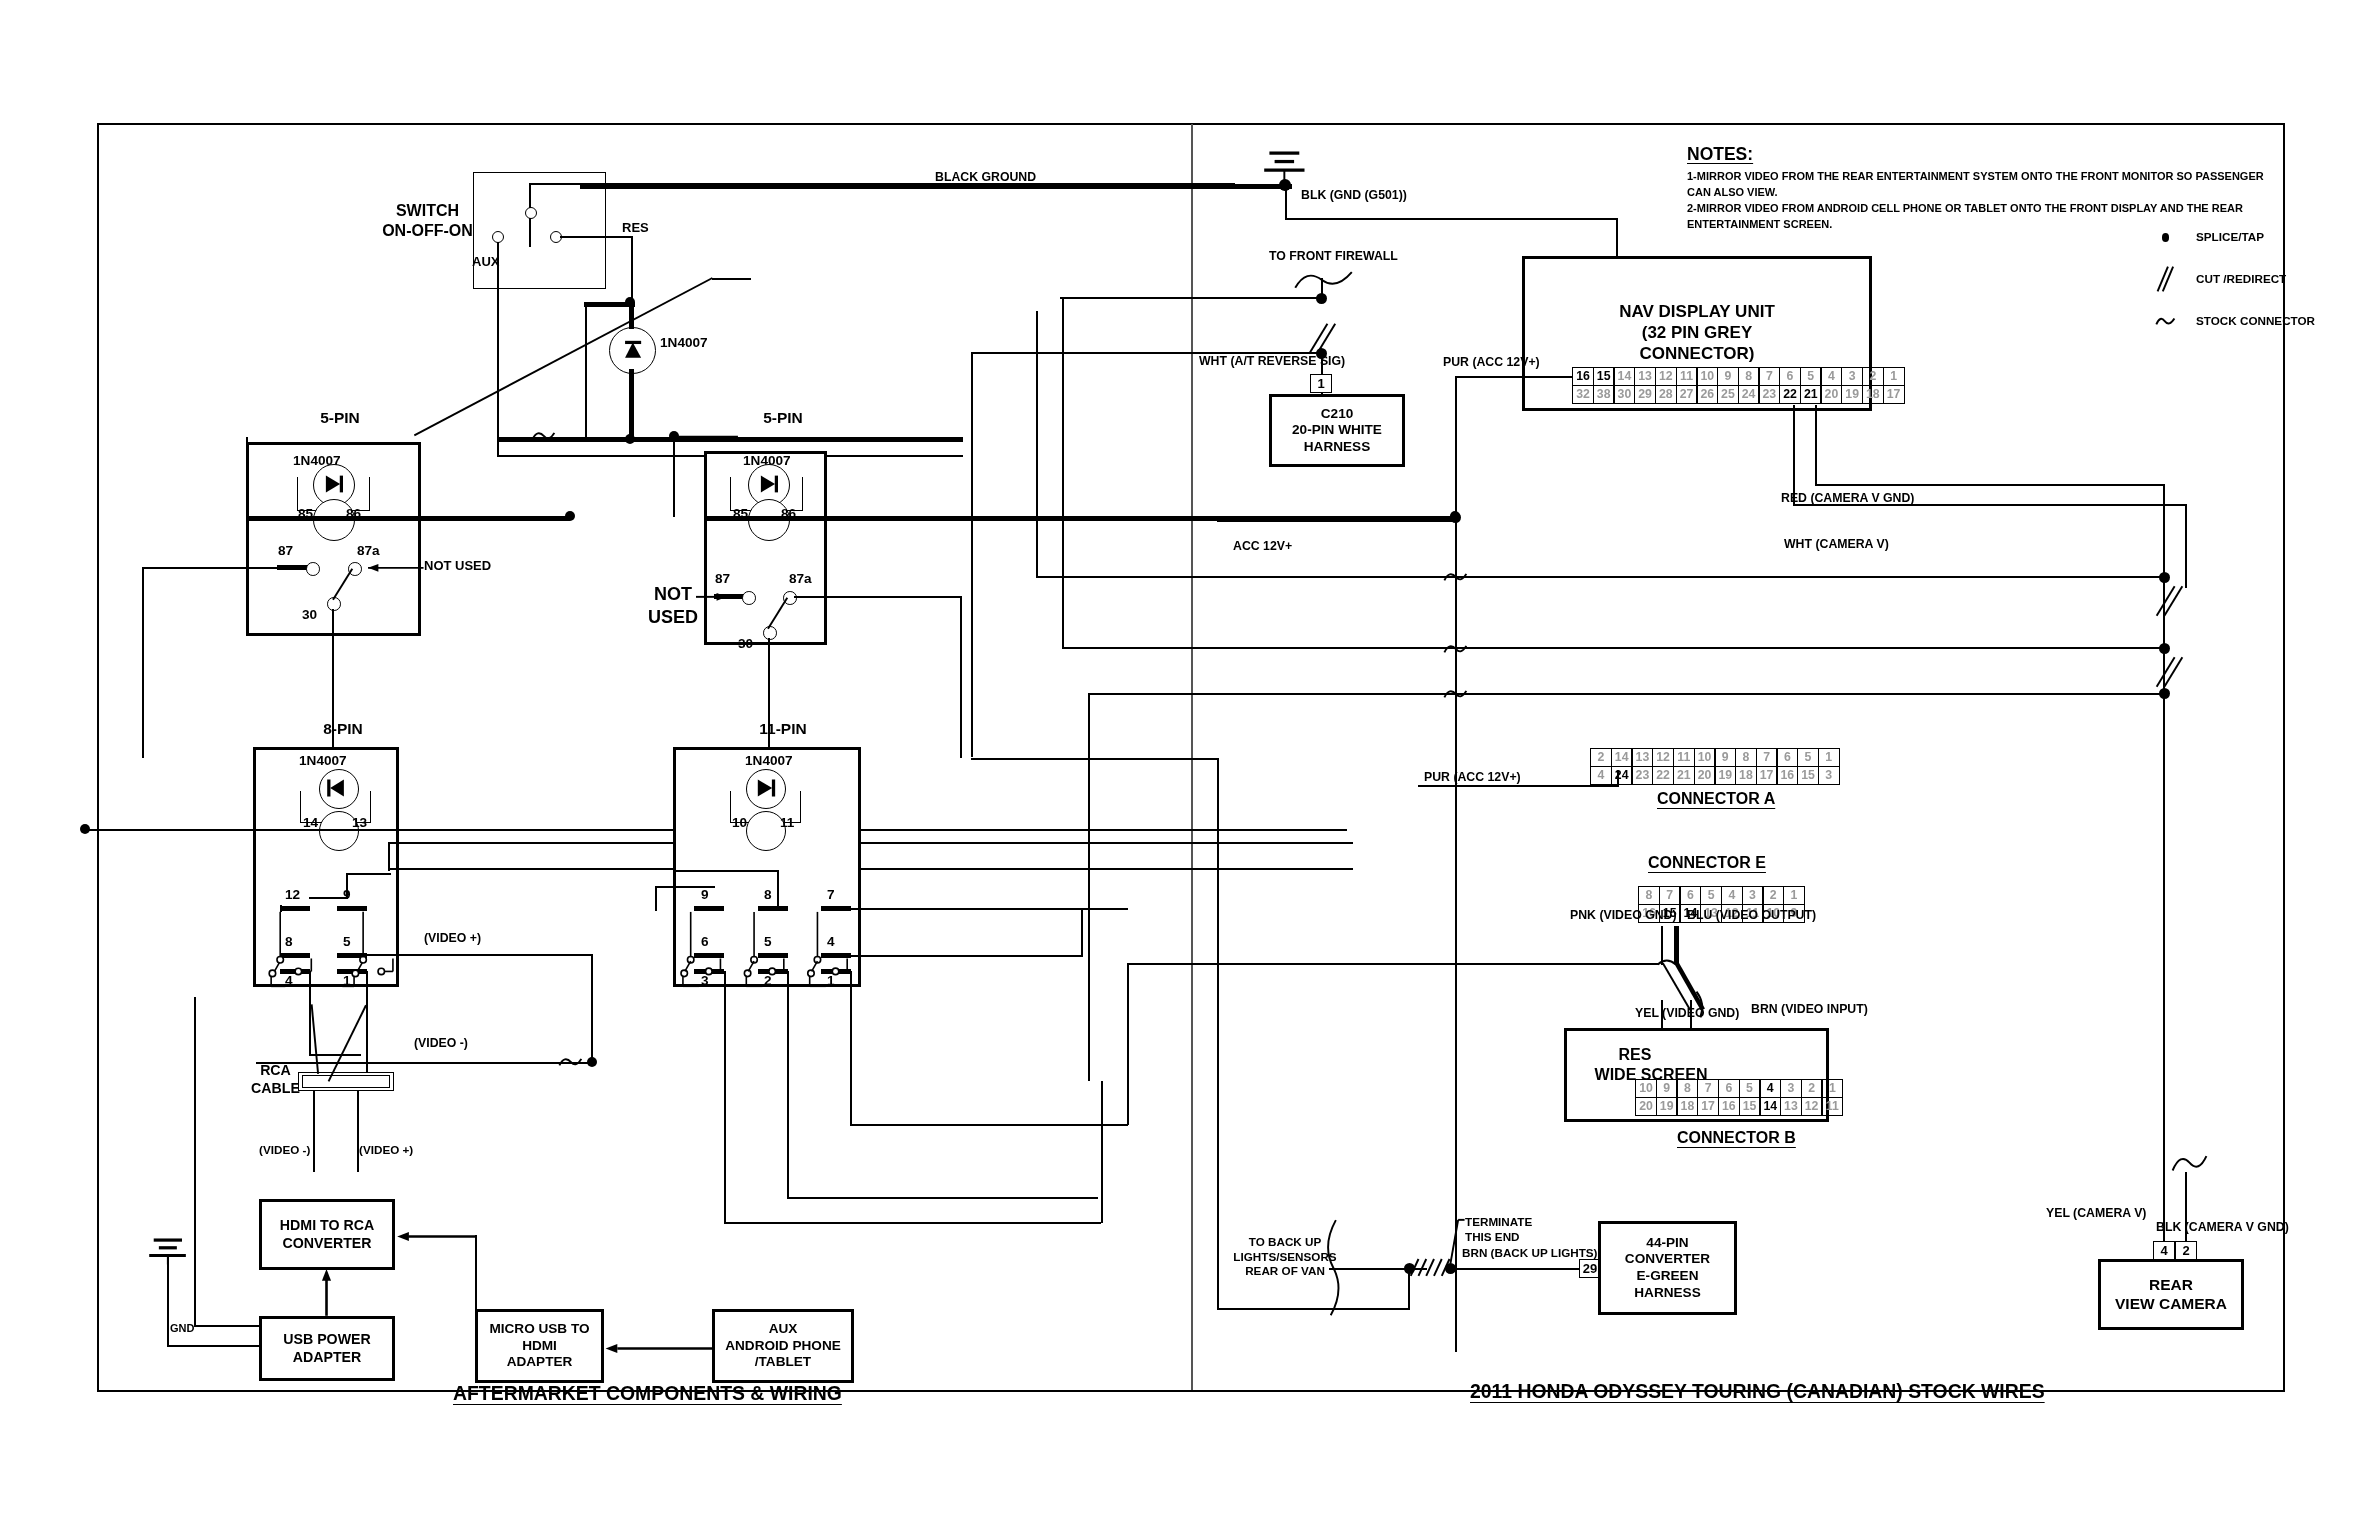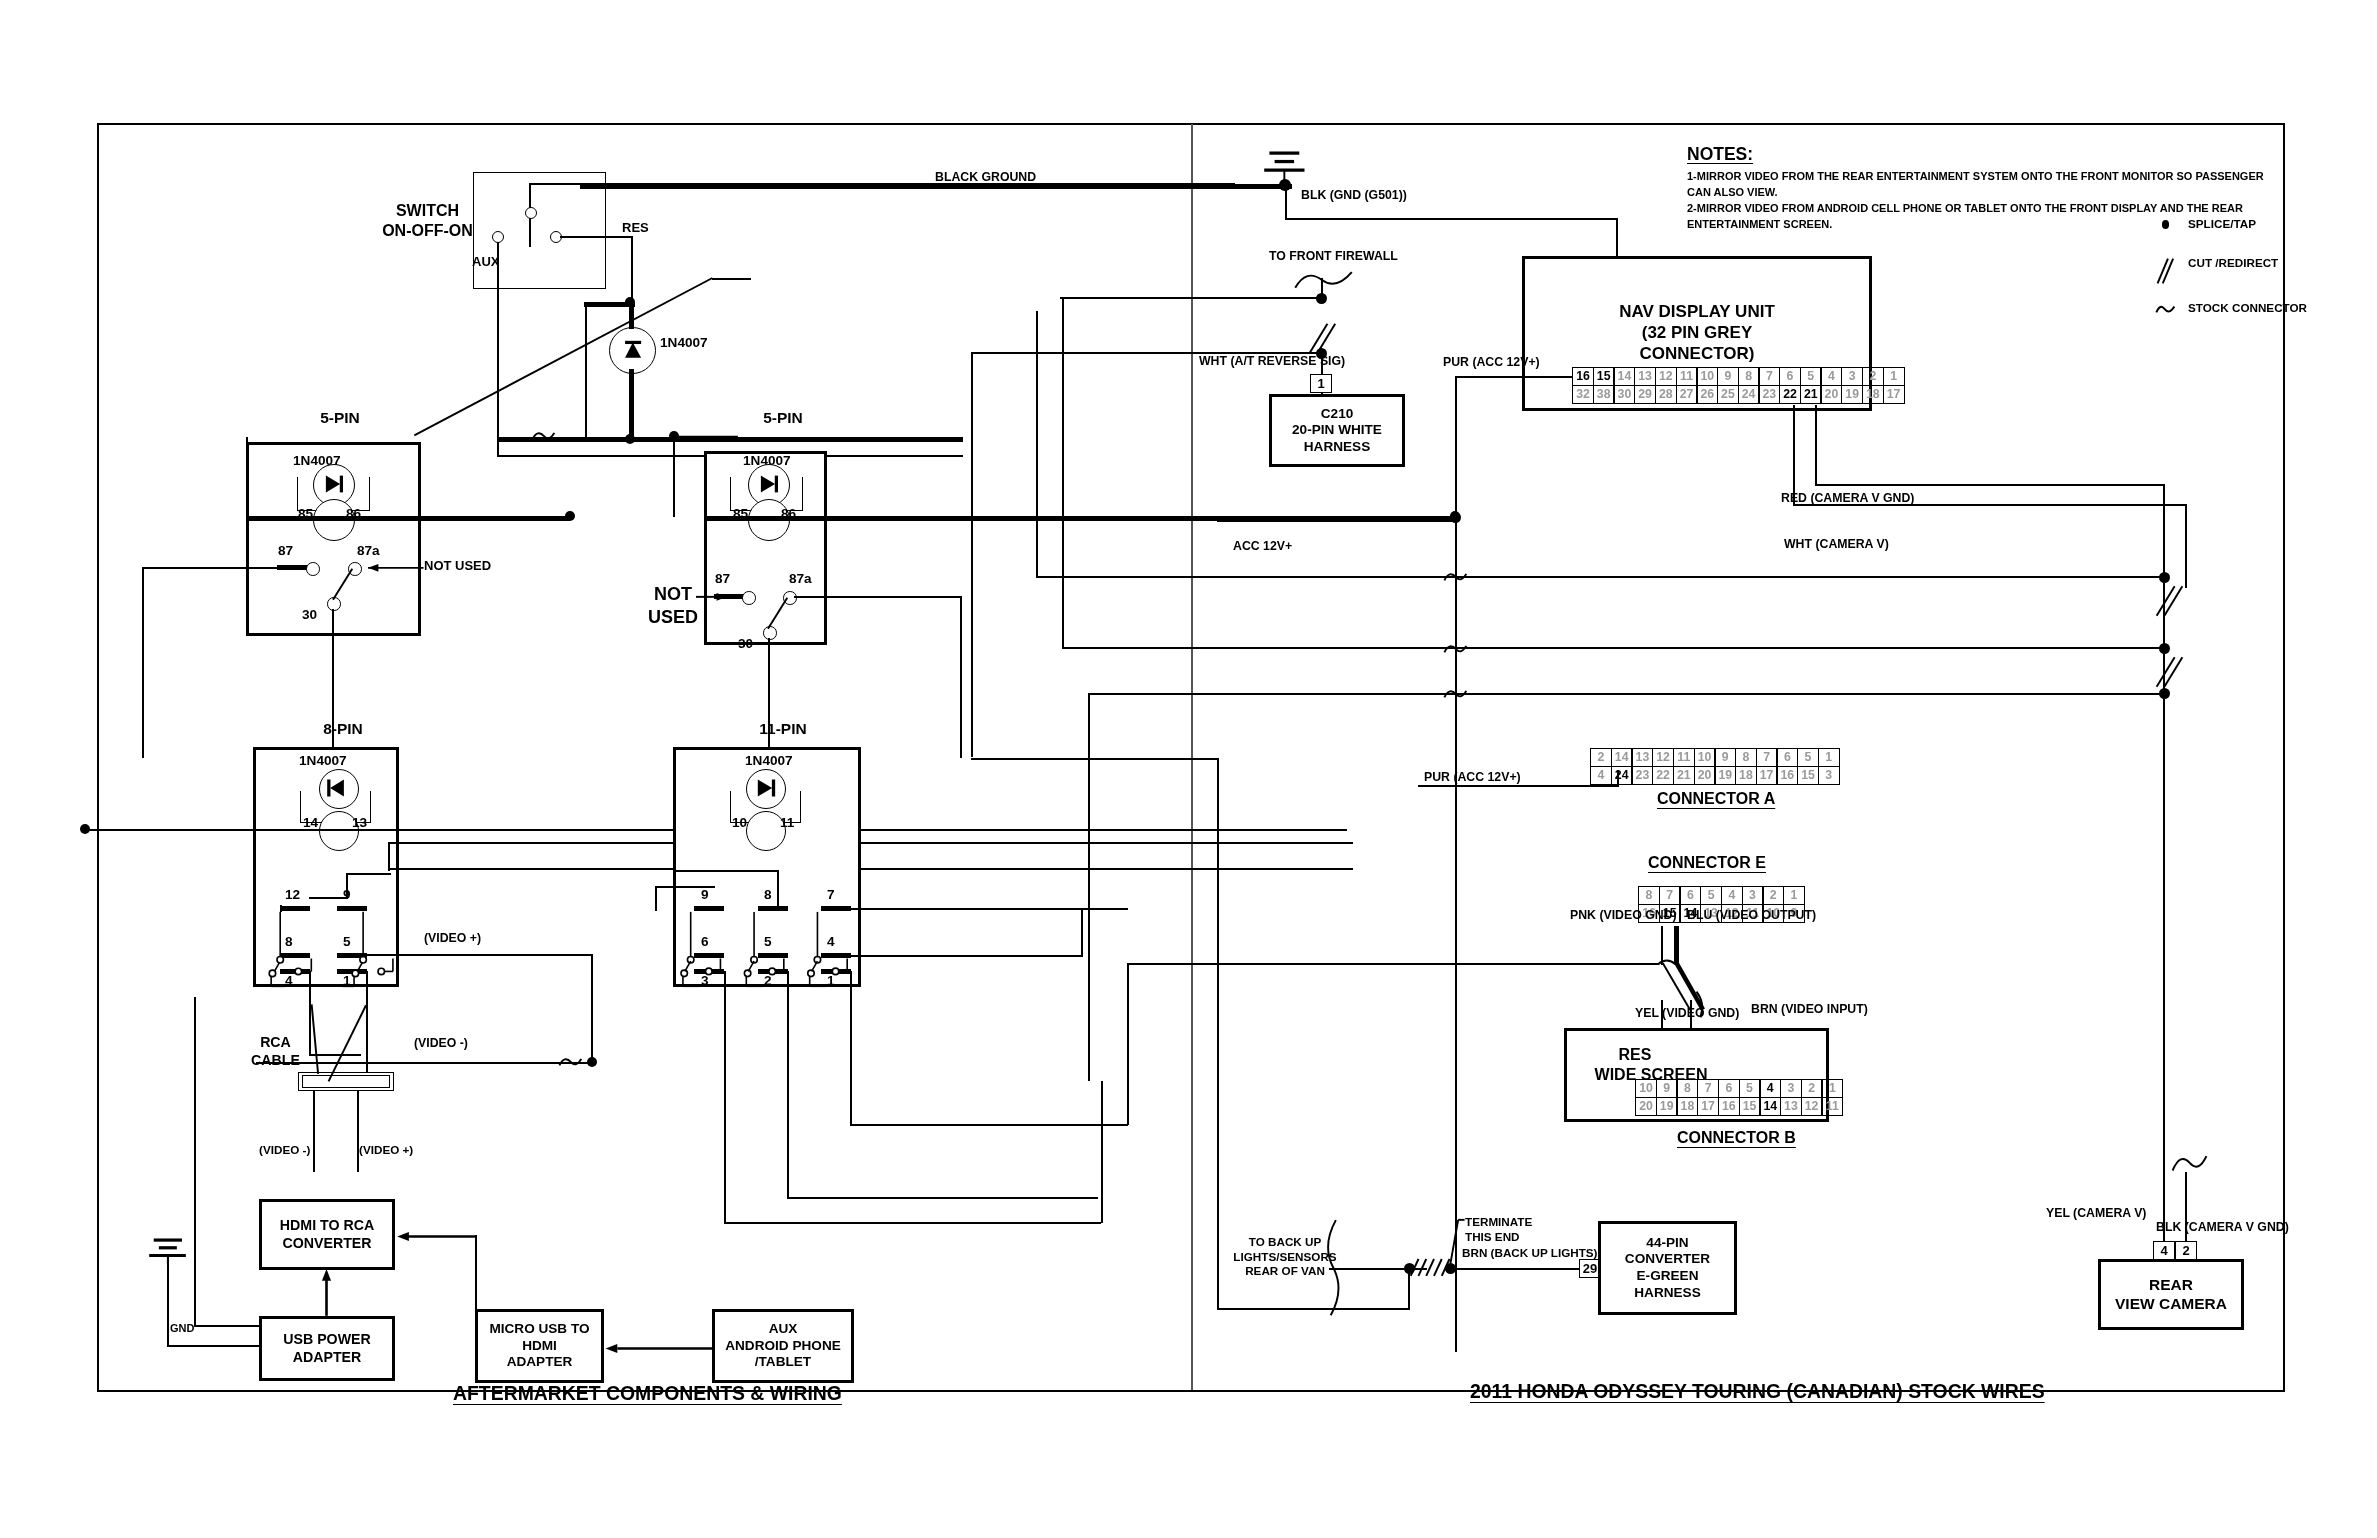--- a/index.html
+++ b/index.html
@@ -33,21 +33,21 @@
   .pinrow .r .c:first-child{margin-left:0;}
   .pinrow .c.bold{color:#000;}
   .pinsq{position:absolute;border:1.9px solid #000;box-sizing:border-box;font-size:13px;
      font-weight:bold;text-align:center;line-height:17px;background:#fff;}
   .ul{text-decoration:underline;text-underline-offset:3.9px;}
   .titleL{position:absolute;font-size:19.4px;font-weight:bold;letter-spacing:0px;}
   .notes{position:absolute;}
   .notes h4{margin:0 0 3.9px 0;font-size:17.5px;font-weight:bold;text-decoration:underline;text-underline-offset:3.2px;}
   .notes p{margin:0;font-size:11px;font-weight:bold;line-height:1.45;}
   .legend{position:absolute;font-size:11.7px;font-weight:bold;}
-  .legend .row{display:flex;height:39px;}
+  .legend .row{display:flex;align-items:center;height:39px;gap:8px;}
   .legend .sym{width:45px;text-align:center;}
 </style>
 </head>
 <body>
 
 <div id="sheet">
 
   <div class="frame" style="left:97px;top:123px;width:2188px;height:1269px;"></div>
 
   <div class="vdiv" style="left:1191px;top:124px;width:1.9px;height:1266px;background:#555;"></div>
@@ -363,21 +363,21 @@
 
   <div class="wire h" style="left:850px;top:908px;width:278px;"></div>
   <div class="wire h" style="left:850px;top:955px;width:233px;"></div>
   <div class="wire v" style="left:1081px;top:908px;height:47px;"></div>
   <div class="wire h" style="left:861px;top:829px;width:486px;"></div>
   <div class="wire v" style="left:850px;top:971px;height:155px;"></div>
   <div class="wire h" style="left:850px;top:1124px;width:278px;"></div>
   <div class="wire v" style="left:724px;top:971px;height:162px;"></div>
   <div class="wire v" style="left:787px;top:971px;height:162px;"></div>
 
-  <div class="lbl ctr" style="left:227px;top:1034px;width:97px;font-size:14.2px;">
+  <div class="lbl ctr" style="left:227px;top:1062px;width:97px;font-size:14.2px;">
     <div>RCA</div>
     <div>CABLE</div>
   </div>
   <div class="box thin" style="left:298px;top:1072px;width:96px;height:19.4px;border-width:1.9px;"></div>
   <div class="box thin" style="left:302px;top:1075px;width:88px;height:13px;border-width:1.3px;"></div>
   <svg width="129" height="78" style="left:291px;top:1004px;" viewBox="0 0 200 120">
     <line x1="42" y1="108" x2="32" y2="0" stroke="#000" stroke-width="3"></line>
     <line x1="110" y1="128" x2="40" y2="8" stroke="#000" stroke-width="0"></line>
   </svg>
   <svg width="142" height="78" style="left:295px;top:1005px;" viewBox="0 0 220 120">

